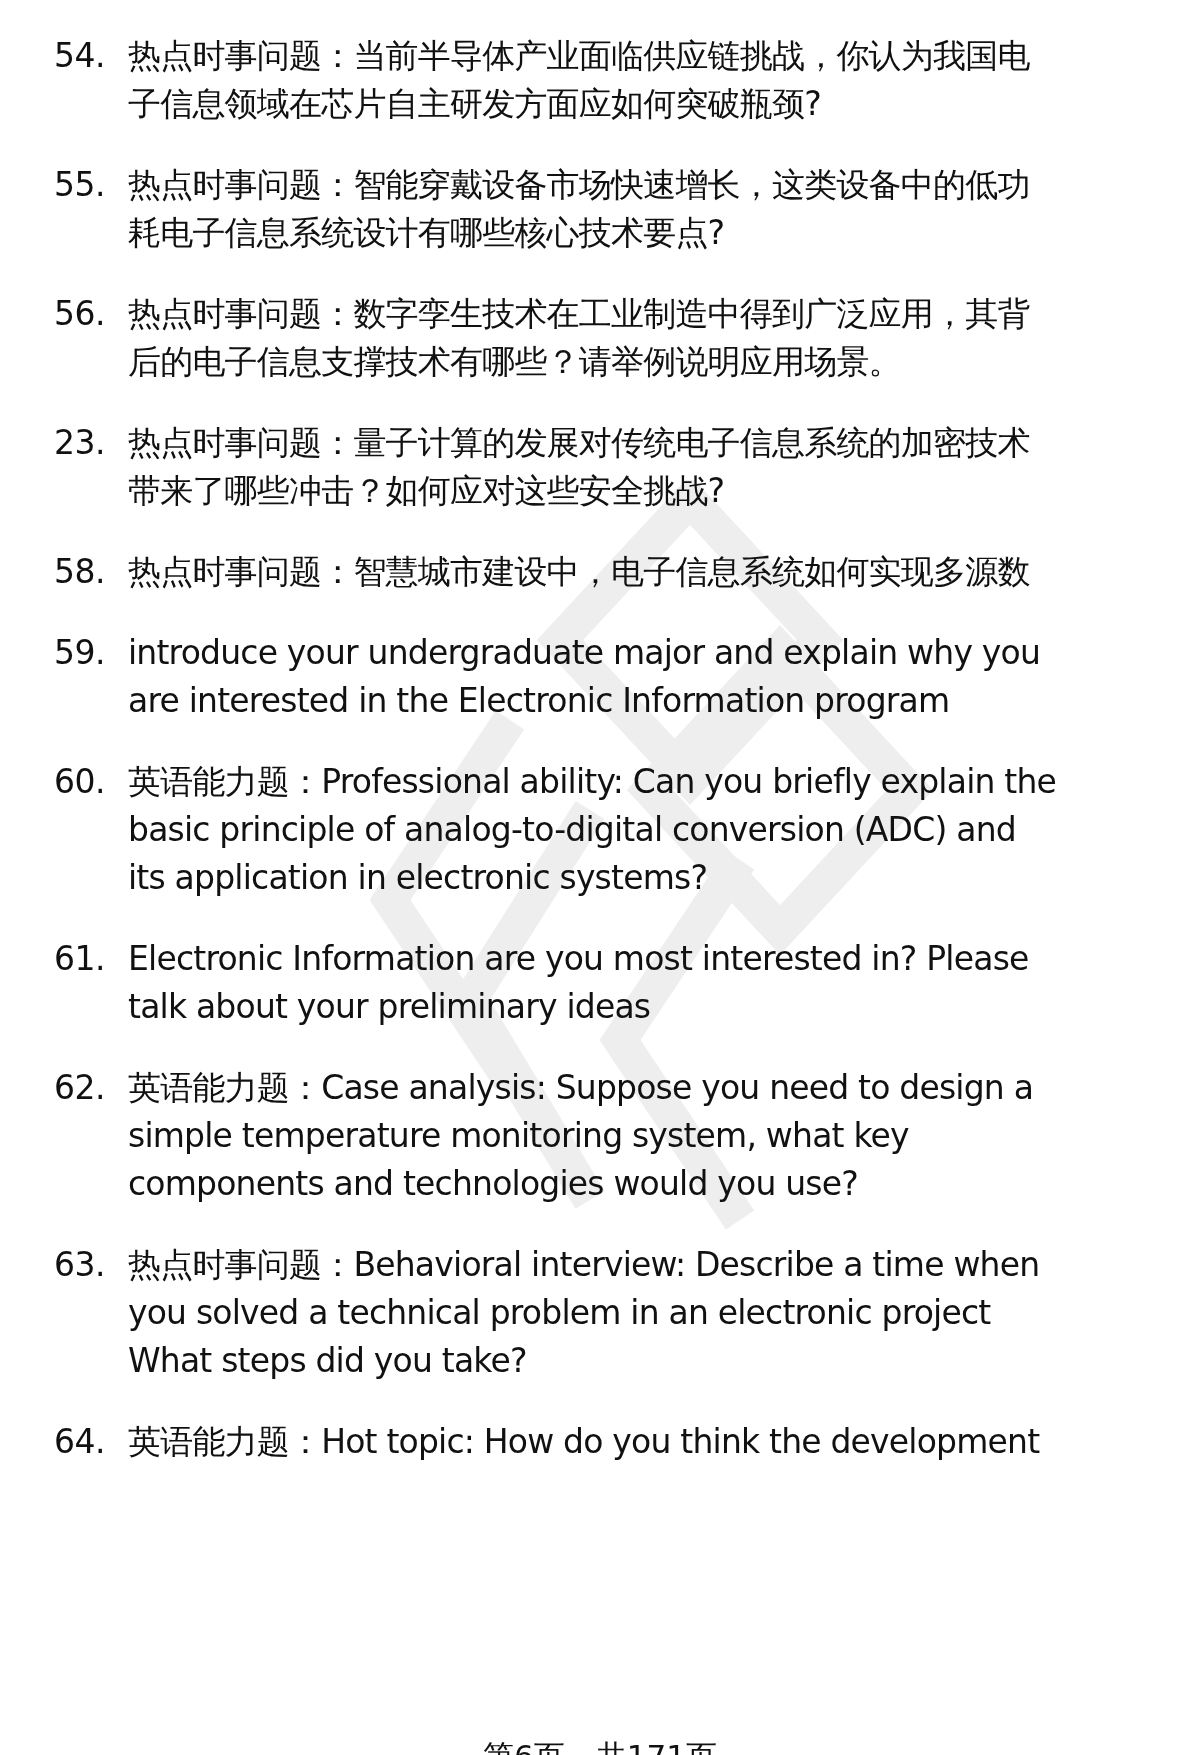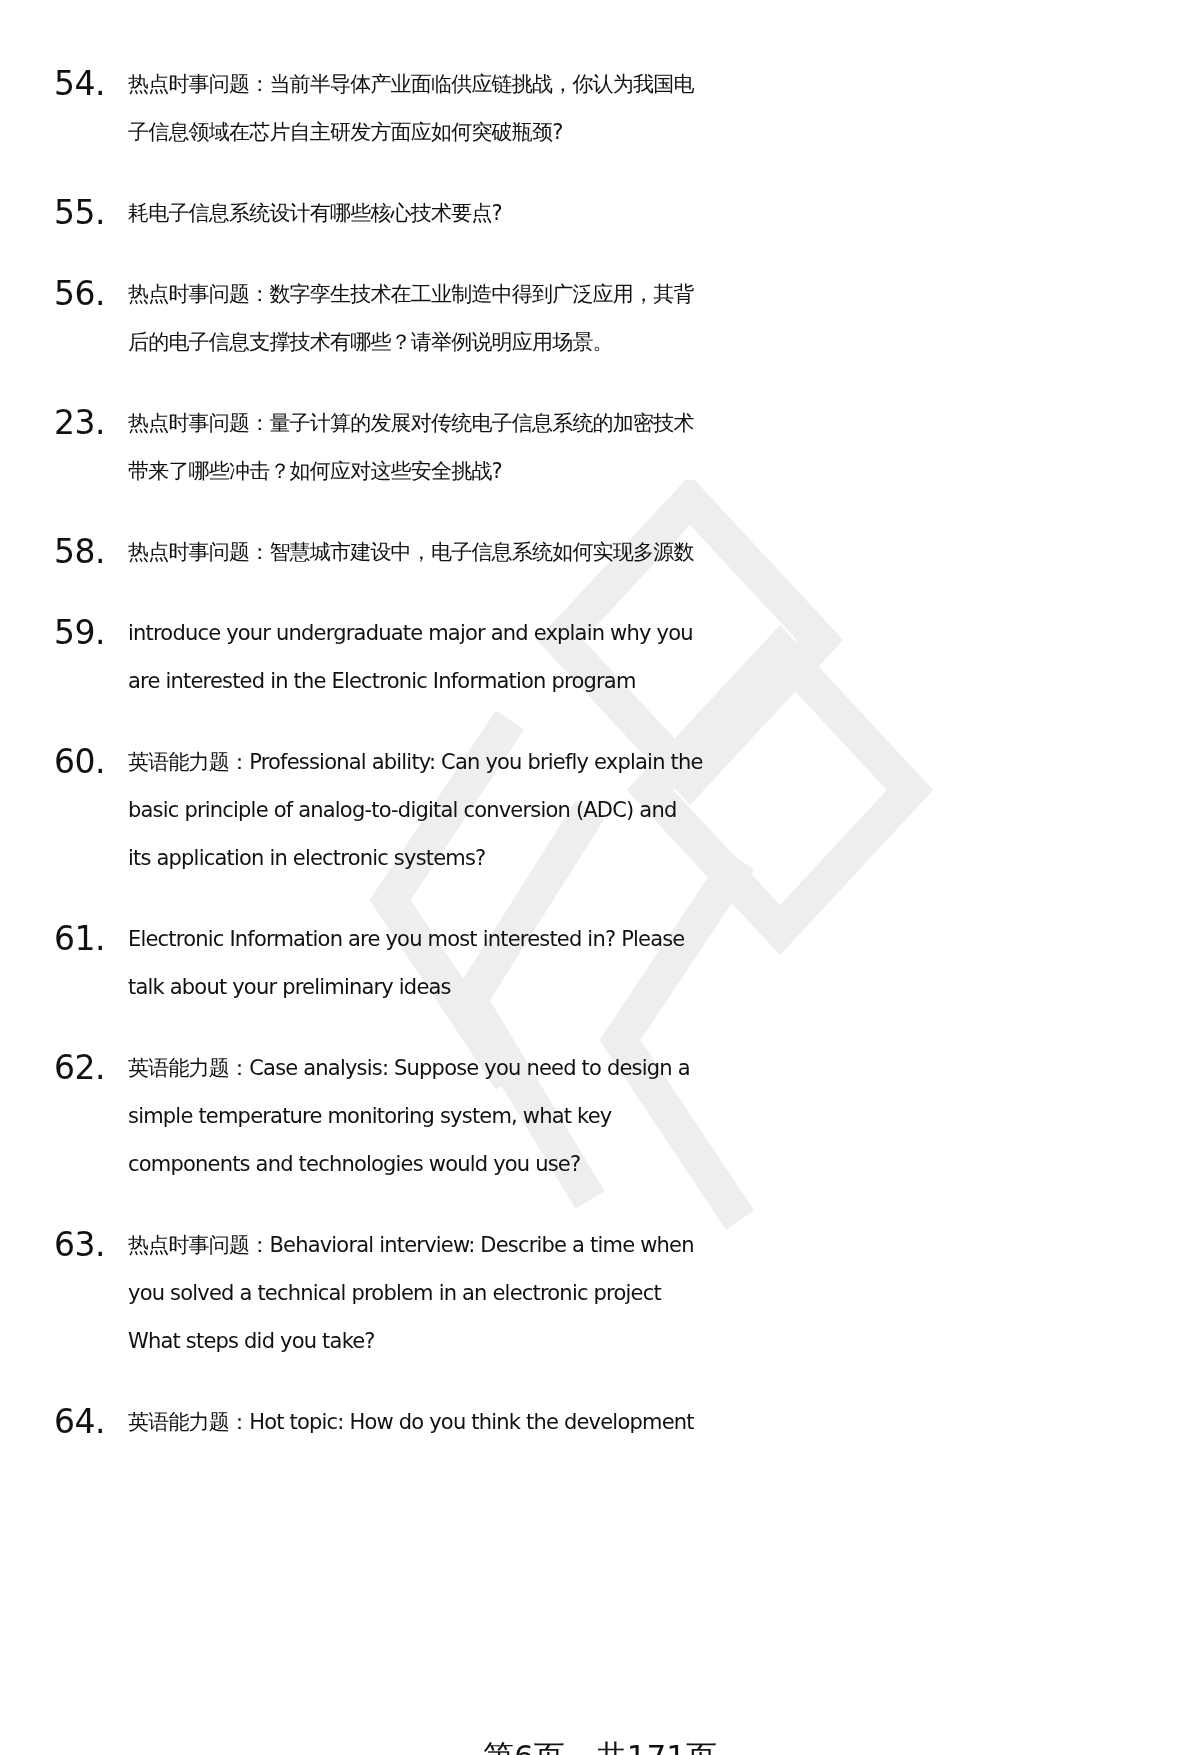--- a/index.html
+++ b/index.html
@@ -20,39 +20,39 @@
       left: 260px;
       top: 480px;
       width: 760px;
       height: 760px;
       pointer-events: none;
       z-index: 0;
     }
     .page {
       position: relative;
       z-index: 1;
-      padding-top: 60px;
+      padding-top: 32px;
     }
     .item {
       position: relative;
       margin-left: 54px;
       width: 1100px;
       margin-bottom: 33px;
     }
     .num {
       position: absolute;
       left: 0;
       top: 0;
       font-size: 33px;
       line-height: 48px;
       letter-spacing: -0.5px;
     }
     .text {
       margin-left: 74px;
-      font-size: 21px;
+      font-size: 33px;
       line-height: 48px;
       letter-spacing: -0.8px;
       word-break: normal;
     }
     .text .line { display: block; white-space: nowrap; }
     .footer {
       position: absolute;
       left: 0;
       width: 1200px;
       top: 1736px;
@@ -81,20 +81,21 @@
     <span class="num">54.</span>
     <div class="text">
       <span class="line">热点时事问题：当前半导体产业面临供应链挑战，你认为我国电</span>
       <span class="line">子信息领域在芯片自主研发方面应如何突破瓶颈?</span>
     </div>
   </div>
 
   <div class="item">
     <span class="num">55.</span>
     <div class="text">
+      <span class="line">热点时事问题：智能穿戴设备市场快速增长，这类设备中的低功</span>
       <span class="line">耗电子信息系统设计有哪些核心技术要点?</span>
     </div>
   </div>
 
   <div class="item">
     <span class="num">56.</span>
     <div class="text">
       <span class="line">热点时事问题：数字孪生技术在工业制造中得到广泛应用，其背</span>
       <span class="line">后的电子信息支撑技术有哪些？请举例说明应用场景。</span>
     </div>

